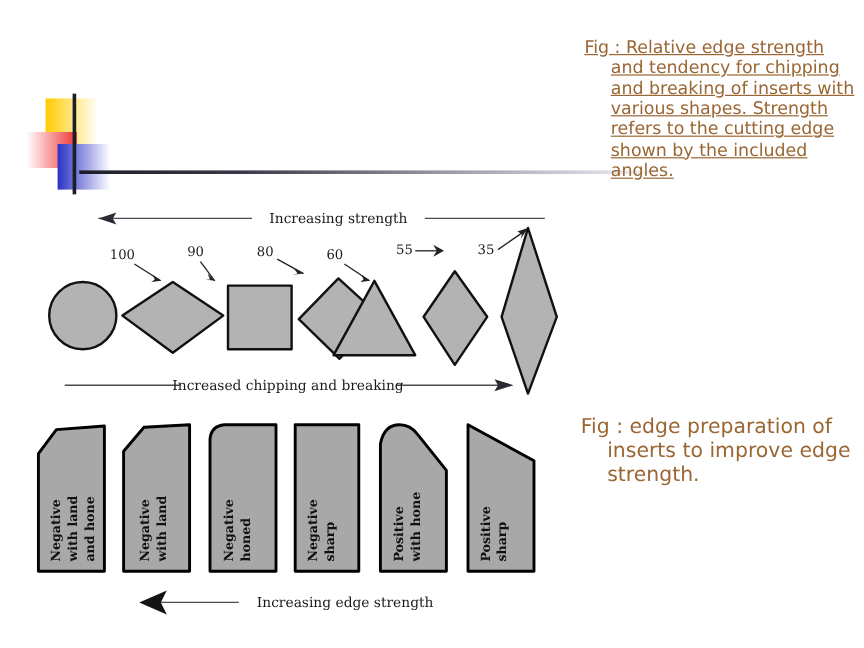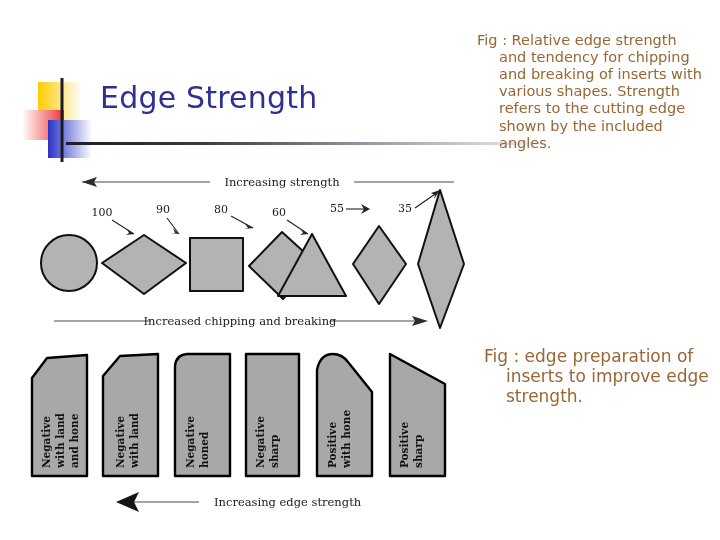--- a/index.html
+++ b/index.html
@@ -25,21 +25,21 @@
     background:linear-gradient(to right,#1d1d28 0%,#3a3a48 28%,#9a9aa6 62%,#d9d9e0 88%,#ffffff 100%);
   }
 
   
   .caption{
     position:absolute;
     color:#9a6633;
     font-family:"DejaVu Sans", sans-serif;
     line-height:1.18;
   }
-  #caption-top{left:477px;top:32px;width:228px;font-size:14.5px;}
+  #caption-top{left:487px;top:32px;width:228px;font-size:14.5px;text-decoration:underline;}
   #caption-bottom{left:484px;top:346px;width:228px;font-size:17px;}
   .caption .hang{display:block;padding-left:22px;text-indent:-22px;}
 
   
   .fig{position:absolute;}
   #fig-top{left:24px;top:168px;width:455px;height:165px;}
   #fig-bottom{left:24px;top:340px;width:450px;height:175px;}
   svg{display:block;overflow:visible;}
   .fill{fill:#b3b3b3;stroke:#111;stroke-width:2;stroke-linejoin:round;}
   .fill-dk{fill:#a8a8a8;stroke:#000;stroke-width:2.4;stroke-linejoin:round;}
@@ -68,21 +68,20 @@
           <stop offset="0" stop-color="#2a33c4"></stop>
           <stop offset="1" stop-color="#ffffff"></stop>
         </linearGradient>
     </defs>
     <rect x="16" y="4" width="44" height="38" fill="url(#gy)"></rect>
     <rect x="0" y="32" width="42" height="30" fill="url(#gr)"></rect>
     <rect x="26" y="42" width="44" height="38" fill="url(#gb)"></rect>
     <line x1="40" y1="0" x2="40" y2="84" stroke="#1d1d28" stroke-width="3"></line>
   </svg>
 
-  <div id="page-title">Edge Strength</div>
   <div id="title-rule"></div>
 
   <div class="caption" id="caption-top">
     <span class="hang"><span>Fig : Relative edge</span>
     <span>strength and tendency for chipping and breaking of inserts with various shapes. Strength refers to the cutting edge shown by the included angles.</span></span>
   </div>
 
   <div class="caption" id="caption-bottom">
     <span class="hang"><span>Fig : edge</span>
     <span>preparation of inserts to improve edge strength.</span></span>

